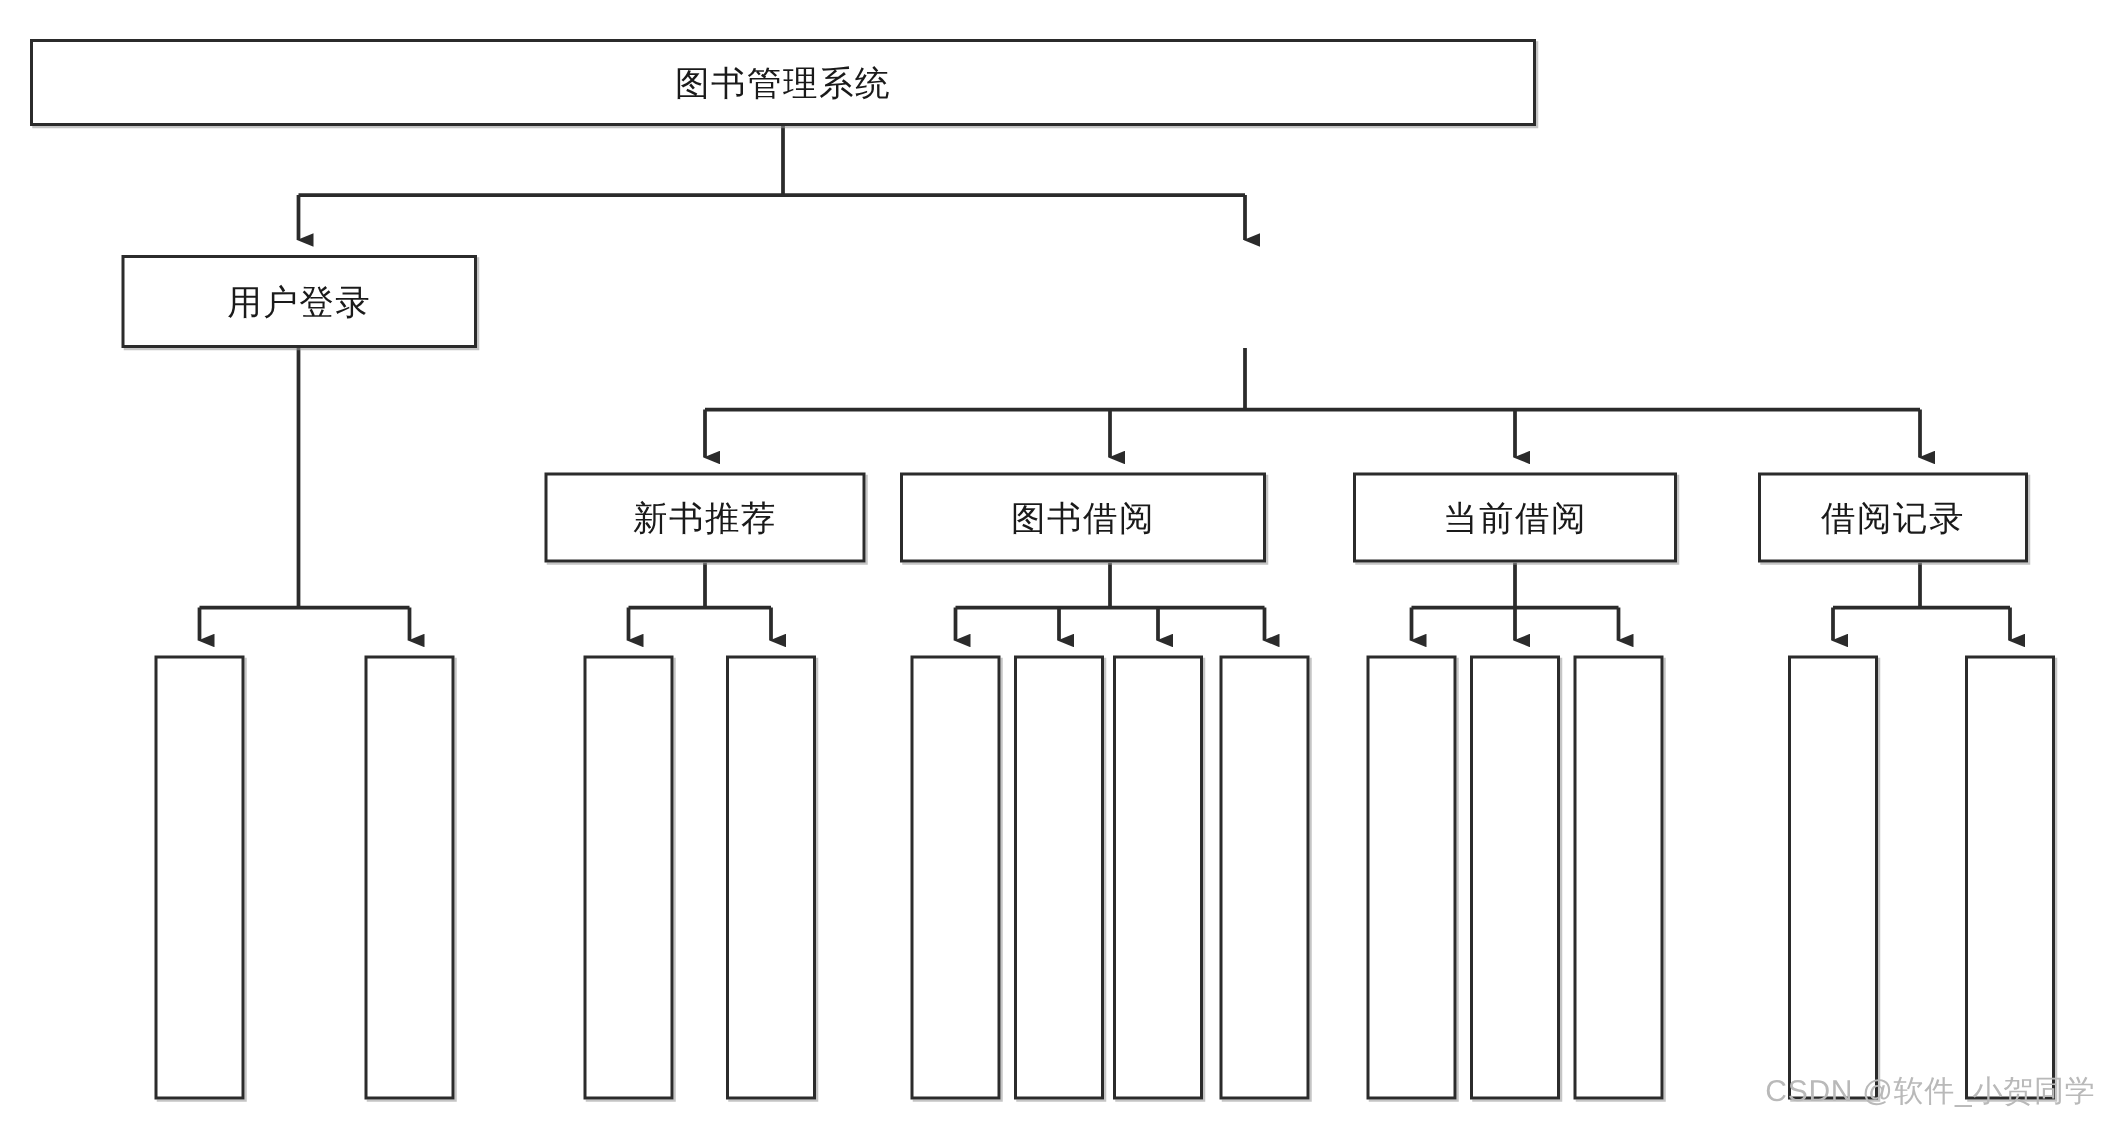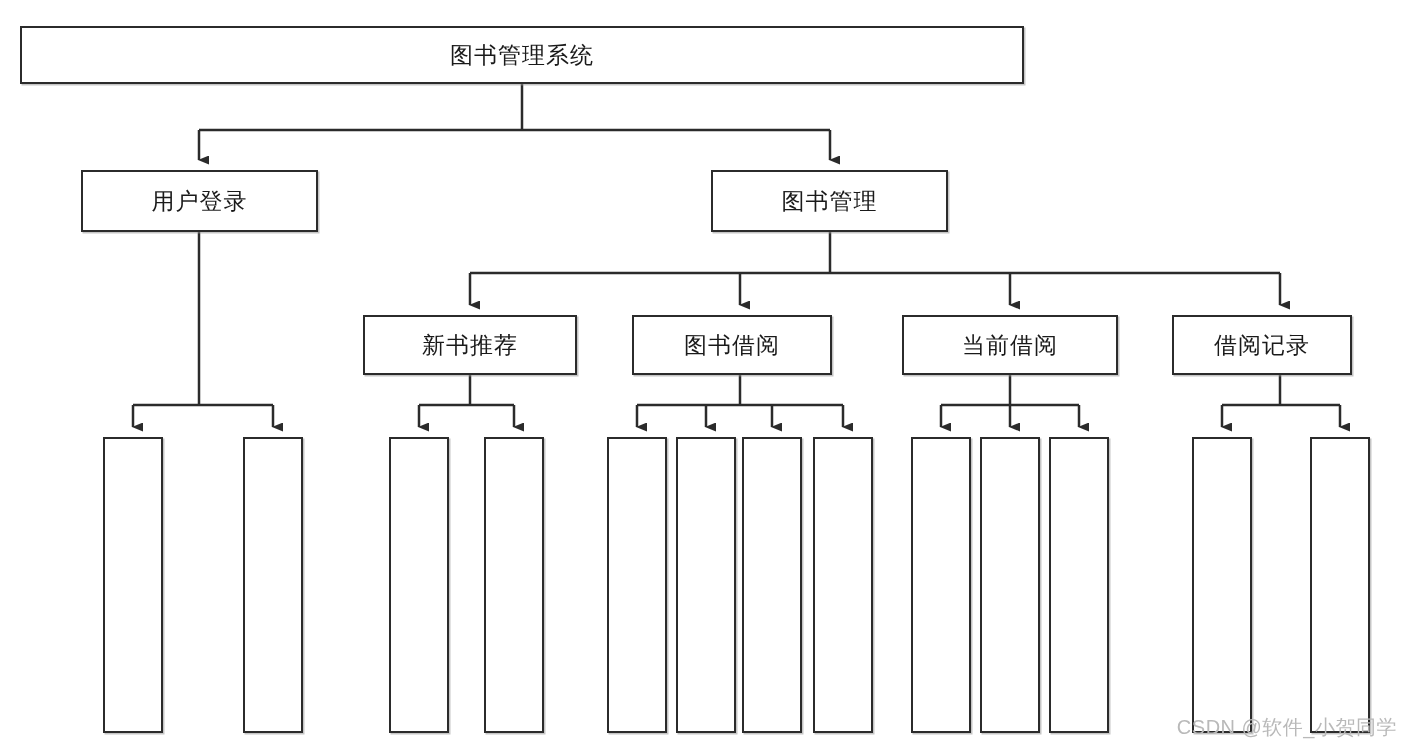--- a/index.html
+++ b/index.html
@@ -77,28 +77,25 @@
     </g>
   </svg>
 
   <div class="node h-node" style="left:20px;top:12px;width:1004px;height:58px;margin-top:14px;">
     <span class="lbl">图书管理系统</span>
   </div>
 
   <div class="node h-node" style="left:81px;top:170px;width:237px;height:62px;">
     <span class="lbl">用户登录</span>
   </div>
-  <div class="node h-node" style="left:711px;top:170px;width:237px;height:62px;">
-    <span class="lbl">图书管理</span>
-  </div>
 
   <div class="node h-node" style="left:363px;top:315px;width:214px;height:60px;">
     <span class="lbl">新书推荐</span>
   </div>
-  <div class="node h-node" style="left:632px;top:315px;width:200px;height:60px;">
+  <div class="node h-node" style="left:600px;top:315px;width:244px;height:60px;">
     <span class="lbl">图书借阅</span>
   </div>
   <div class="node h-node" style="left:902px;top:315px;width:216px;height:60px;">
     <span class="lbl">当前借阅</span>
   </div>
   <div class="node h-node" style="left:1172px;top:315px;width:180px;height:60px;">
     <span class="lbl">借阅记录</span>
   </div>
 
   <div class="node v-node" style="left:103px;top:437px;width:60px;height:296px;">

